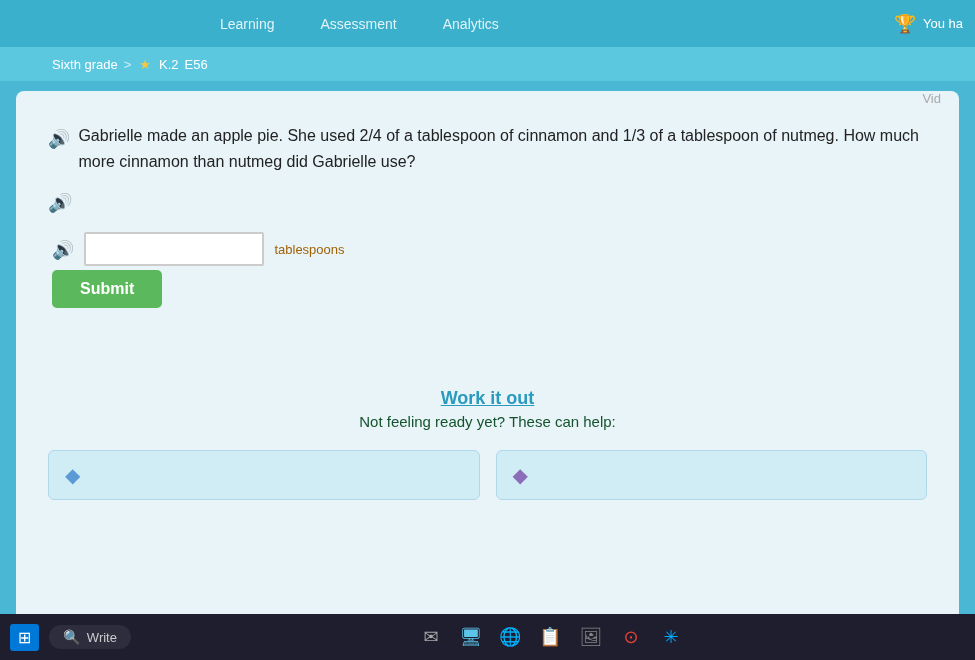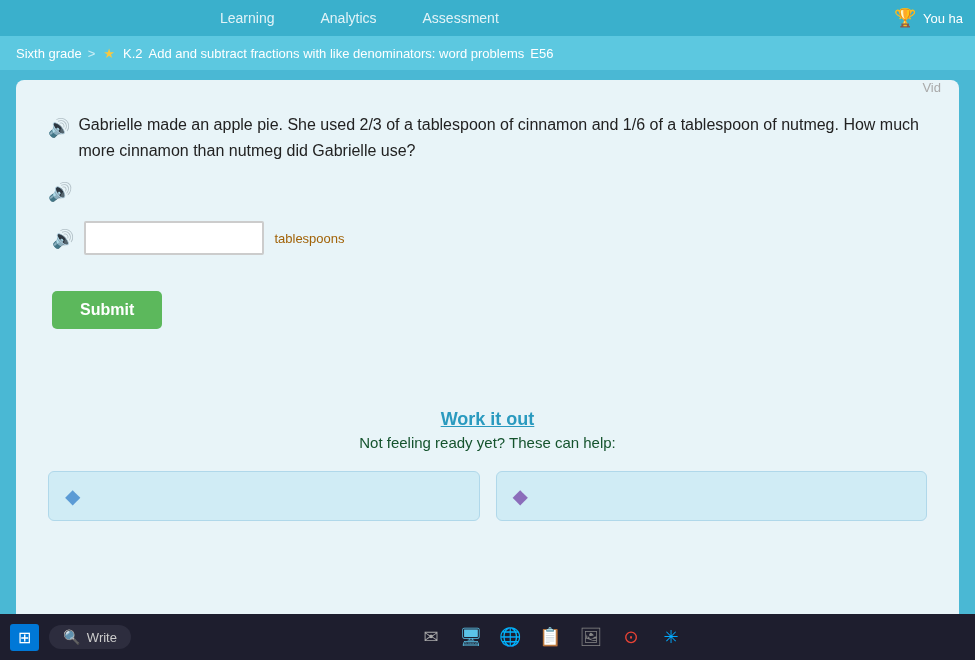--- a/index.html
+++ b/index.html
@@ -7,21 +7,21 @@
       width: 975px;
       height: 660px;
       overflow: hidden;
       font-family: Arial, sans-serif;
       background: #4ab8d4;
     }
 
     
     .top-nav {
       background: #3ab0cc;
-      height: 36px;
+      height: 47px;
       display: flex;
       align-items: center;
       justify-content: flex-end;
       padding: 0 12px;
       gap: 20px;
     }
     .top-nav-tabs {
       display: flex;
       gap: 30px;
       margin-right: auto;
@@ -57,20 +57,21 @@
       display: flex;
       align-items: center;
       padding: 0 16px;
       gap: 6px;
       font-size: 13px;
       color: white;
     }
     .breadcrumb-bar a {
       color: white;
       text-decoration: none;
+      margin-left: 36px;
     }
     .breadcrumb-bar .sep {
       opacity: 0.7;
     }
     .breadcrumb-bar .star {
       color: #f5c842;
       margin: 0 2px;
     }
 
     
@@ -151,21 +152,21 @@
     
     .submit-btn {
       background: #5cb85c;
       color: white;
       border: none;
       padding: 10px 28px;
       font-size: 16px;
       font-weight: bold;
       border-radius: 5px;
       cursor: pointer;
-      margin-top: 36px;
+      margin-top: 4px;
       margin-left: 4px;
     }
 
     
     .work-it-out {
       text-align: center;
       margin-top: 80px;
       color: #2a9abf;
       font-size: 17px;
     }
@@ -267,48 +268,47 @@
   </style>
 </head>
 <body>
 
 <div class="top-nav">
   <div class="top-nav-tabs">
     <div class="top-nav-tab">
       <span>Learning</span>
     </div>
     <div class="top-nav-tab">
+      <span>Assessment</span>
+    </div>
+    <div class="top-nav-tab">
       <span>Analytics</span>
-    </div>
-    <div class="top-nav-tab">
-      <span>Assessment</span>
     </div>
   </div>
   <div class="top-nav-right">
     <span class="trophy-icon">🏆</span>
     <span>You ha</span>
   </div>
 </div>
 
 <div class="breadcrumb-bar">
   <a href="#">Sixth grade</a>
   <span class="sep">&gt;</span>
   <span class="star">★</span>
   <span>K.2</span>
-  <span>Add and subtract fractions with like denominators: word problems</span>
   <span>E56</span>
 </div>
 
 <div class="main-area">
   <span class="vid-label">Vid</span>
 
   <div class="question-section">
     <div class="question-text">
       <span class="speaker-icon">🔊</span>
-      <span class="question-body">Gabrielle made an apple pie. She used 2/3 of a tablespoon of cinnamon and 1/6 of a tablespoon of nutmeg. How much more cinnamon than nutmeg did Gabrielle use?</span>
+      <span class="question-body">Gabrielle made an apple pie. She used 2/4 of a tablespoon of cinnamon and 1/3 of a tablespoon of nutmeg. How much more cinnamon than nutmeg did Gabrielle use?</span>
     </div>
 
     <div class="instruction-line">
       <span class="speaker-icon">🔊</span>
     </div>
 
     <div class="answer-row">
       <span class="speaker-icon">🔊</span>
       <input type="text" class="answer-input" placeholder="" style="">
       <span class="answer-unit">tablespoons</span>

